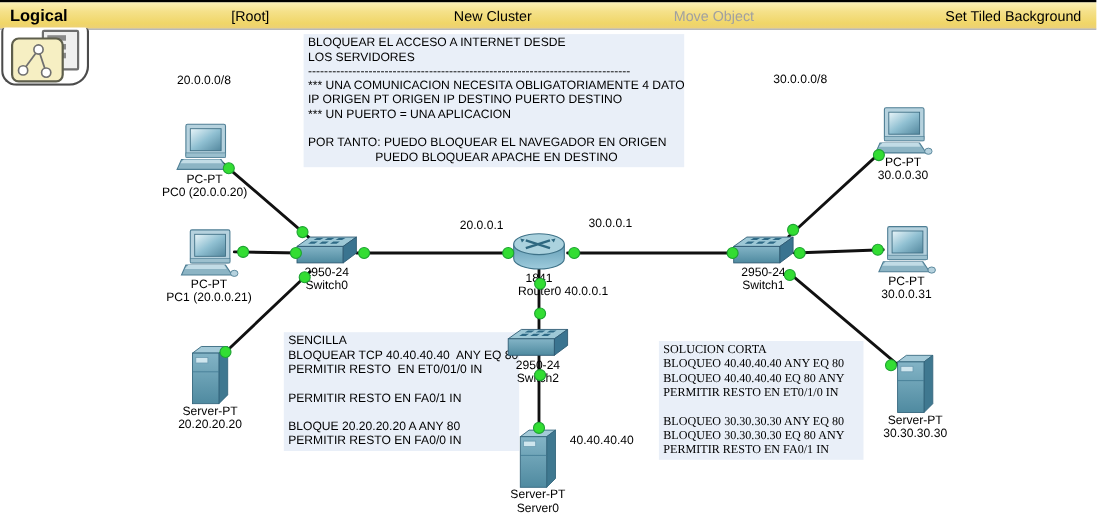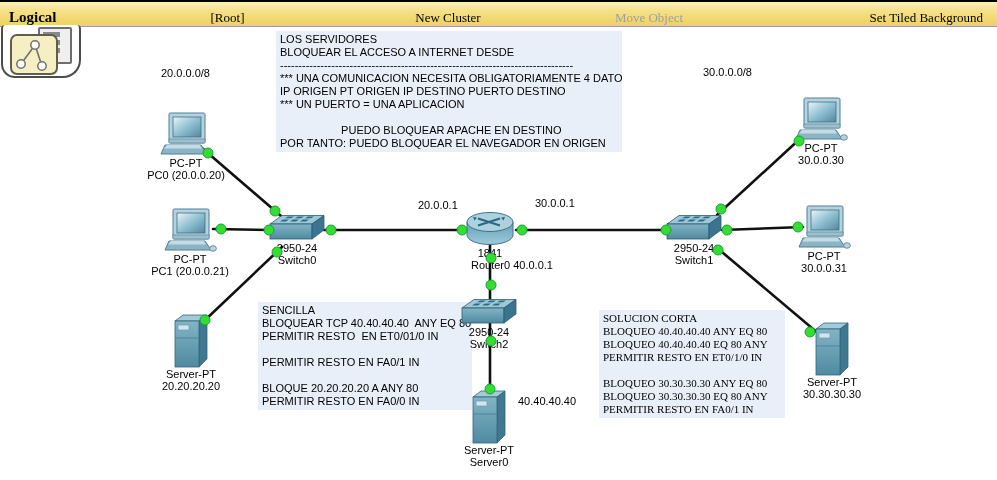--- a/index.html
+++ b/index.html
@@ -2,21 +2,21 @@
 <html><head>
 <meta charset="utf-8">
 <style>
   html,body{margin:0;padding:0;}
   body{font-family:"Liberation Sans",sans-serif;}
   #stage{position:relative;width:997px;height:480px;background:#ffffff;overflow:hidden;}
 
   
   .topbar{position:absolute;left:0;top:0;width:997px;height:26px;
     background:linear-gradient(180deg,#fbf0b6 0%,#f5e18a 35%,#f0d668 80%,#ecd077 100%);
-    border-top:2px solid #000;box-sizing:border-box;display:flex;align-items:flex-end;z-index:4;font-family:Liberation Serif, serif;}
+    border-top:2px solid #000;box-sizing:border-box;display:flex;align-items:center;z-index:4;}
   .tb-underline{position:absolute;left:0;top:26px;width:997px;height:1px;background:#9b9b9b;z-index:4;}
   .tb-sec{display:flex;align-items:center;justify-content:center;font-size:13px;color:#000;box-sizing:border-box;cursor:default;}
   .tb-sep{width:2px;background:#fcf8dd;margin:1px 0;}
   .sec-logical{width:110px;justify-content:flex-start;padding-left:9px;font-weight:bold;font-size:15px;}
   .sec-root{width:231px;}
   .sec-cluster{width:206px;}
   .sec-move{width:192px;color:#a0a0a0;}
   .sec-tiled{flex:1;justify-content:flex-end;padding-right:14px;}
 
   
@@ -126,29 +126,29 @@
         <line x1="23" y1="9" x2="9" y2="28" stroke="#707070" stroke-width="1.6"></line>
         <line x1="23" y1="9" x2="30" y2="30" stroke="#707070" stroke-width="1.6"></line>
         <circle cx="23" cy="9" r="4.2" fill="#fff" stroke="#707070" stroke-width="1.5"></circle>
         <circle cx="9" cy="28" r="4.2" fill="#fff" stroke="#707070" stroke-width="1.5"></circle>
         <circle cx="30" cy="30" r="4.2" fill="#fff" stroke="#707070" stroke-width="1.5"></circle>
       </svg>
     </div>
   </div>
 
   <div class="note" style="left:276px;top:31px;width:338px;">
+    <div class="note-line">BLOQUEAR EL ACCESO A INTERNET DESDE</div>
     <div class="note-line">LOS SERVIDORES</div>
-    <div class="note-line">BLOQUEAR EL ACCESO A INTERNET DESDE</div>
     <div class="note-line">--------------------------------------------------------------------------------</div>
     <div class="note-line">*** UNA COMUNICACION NECESITA OBLIGATORIAMENTE 4 DATOS:</div>
     <div class="note-line">IP ORIGEN PT ORIGEN IP DESTINO PUERTO DESTINO</div>
     <div class="note-line">*** UN PUERTO = UNA APLICACION</div>
     <div class="note-line"></div>
+    <div class="note-line">POR TANTO: PUEDO BLOQUEAR EL NAVEGADOR EN ORIGEN</div>
     <div class="note-line">                    PUEDO BLOQUEAR APACHE EN DESTINO</div>
-    <div class="note-line">POR TANTO: PUEDO BLOQUEAR EL NAVEGADOR EN ORIGEN</div>
   </div>
 
   <div class="note" style="left:258px;top:302px;width:206px;">
     <div class="note-line">SENCILLA</div>
     <div class="note-line">BLOQUEAR TCP 40.40.40.40  ANY EQ 80</div>
     <div class="note-line">PERMITIR RESTO  EN ET0/01/0 IN</div>
     <div class="note-line"></div>
     <div class="note-line">PERMITIR RESTO EN FA0/1 IN</div>
     <div class="note-line"></div>
     <div class="note-line">BLOQUE 20.20.20.20 A ANY 80</div>

